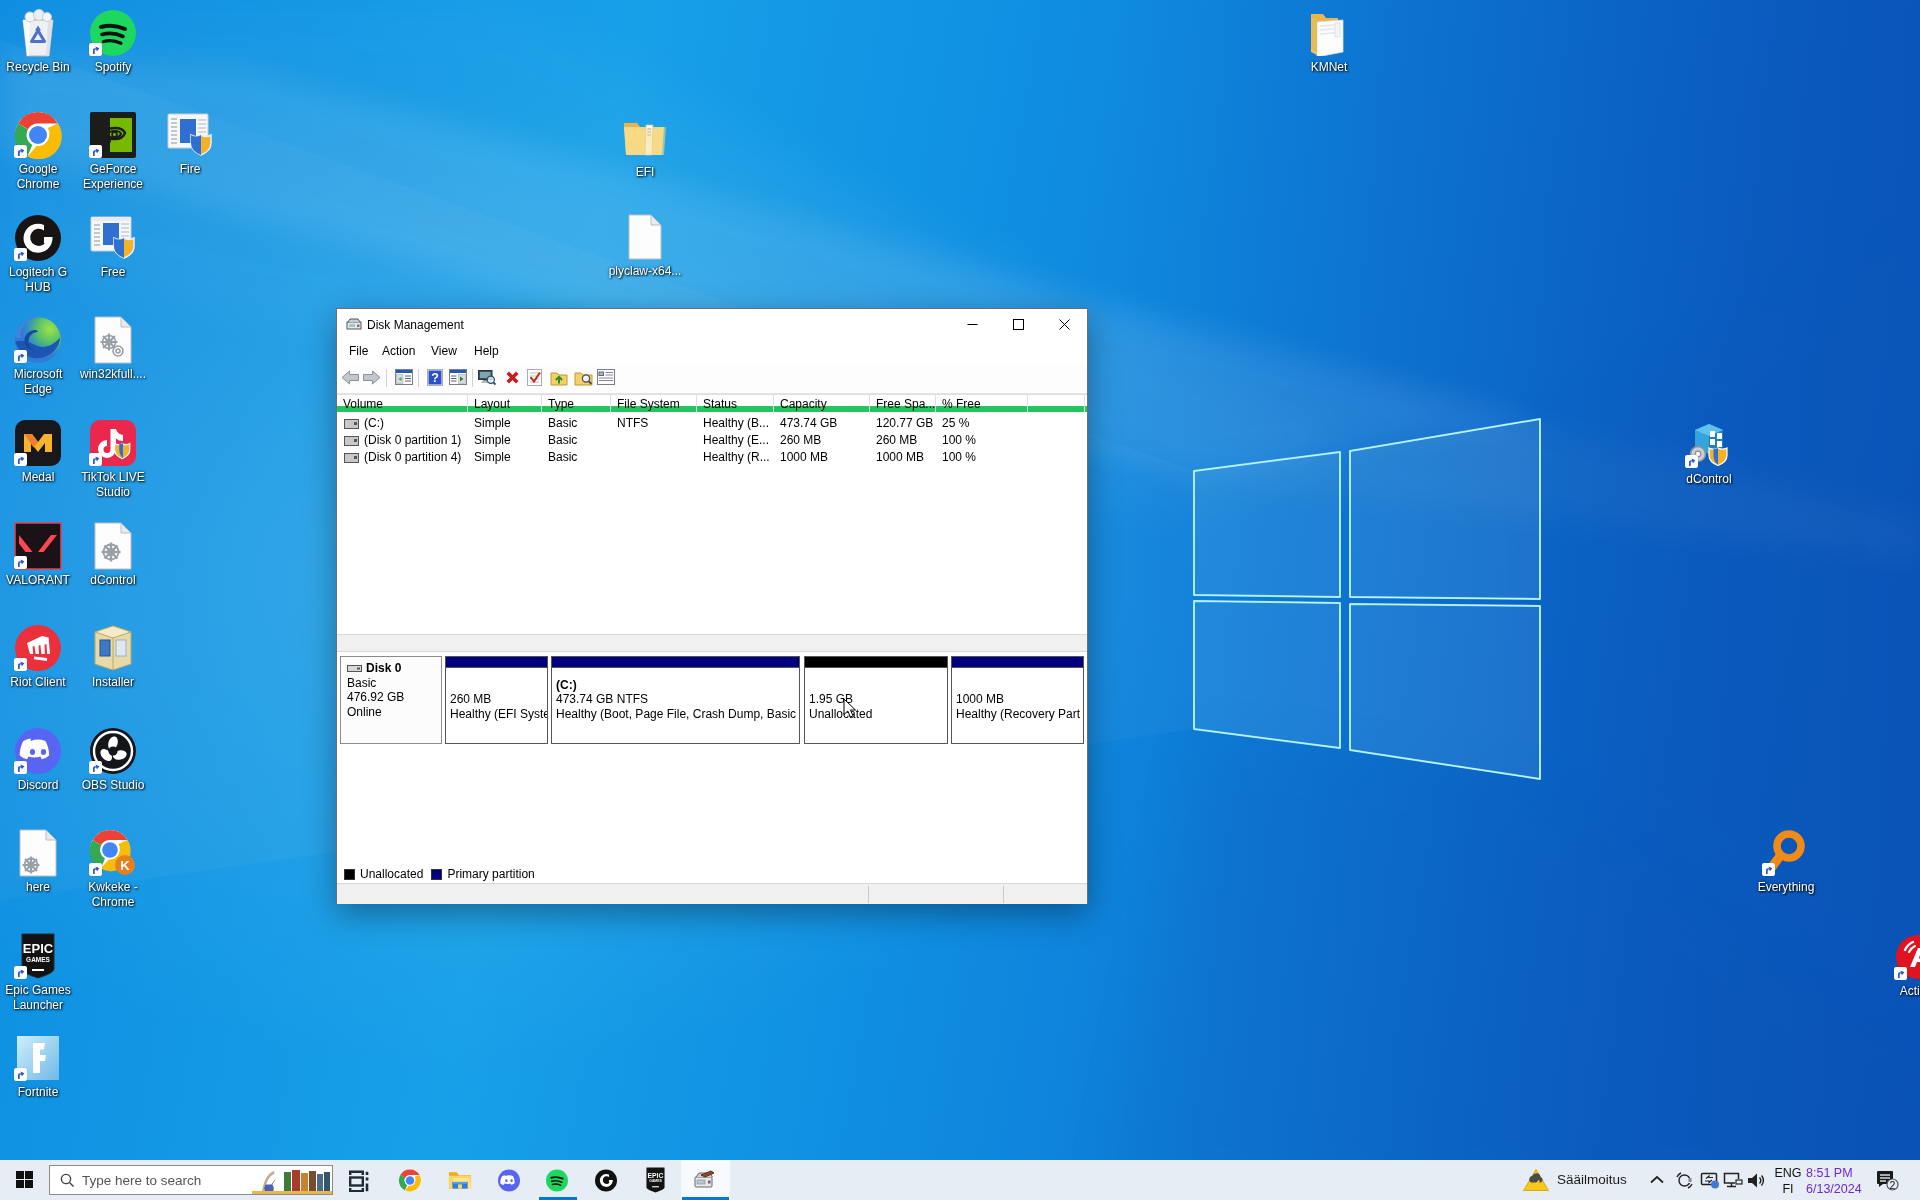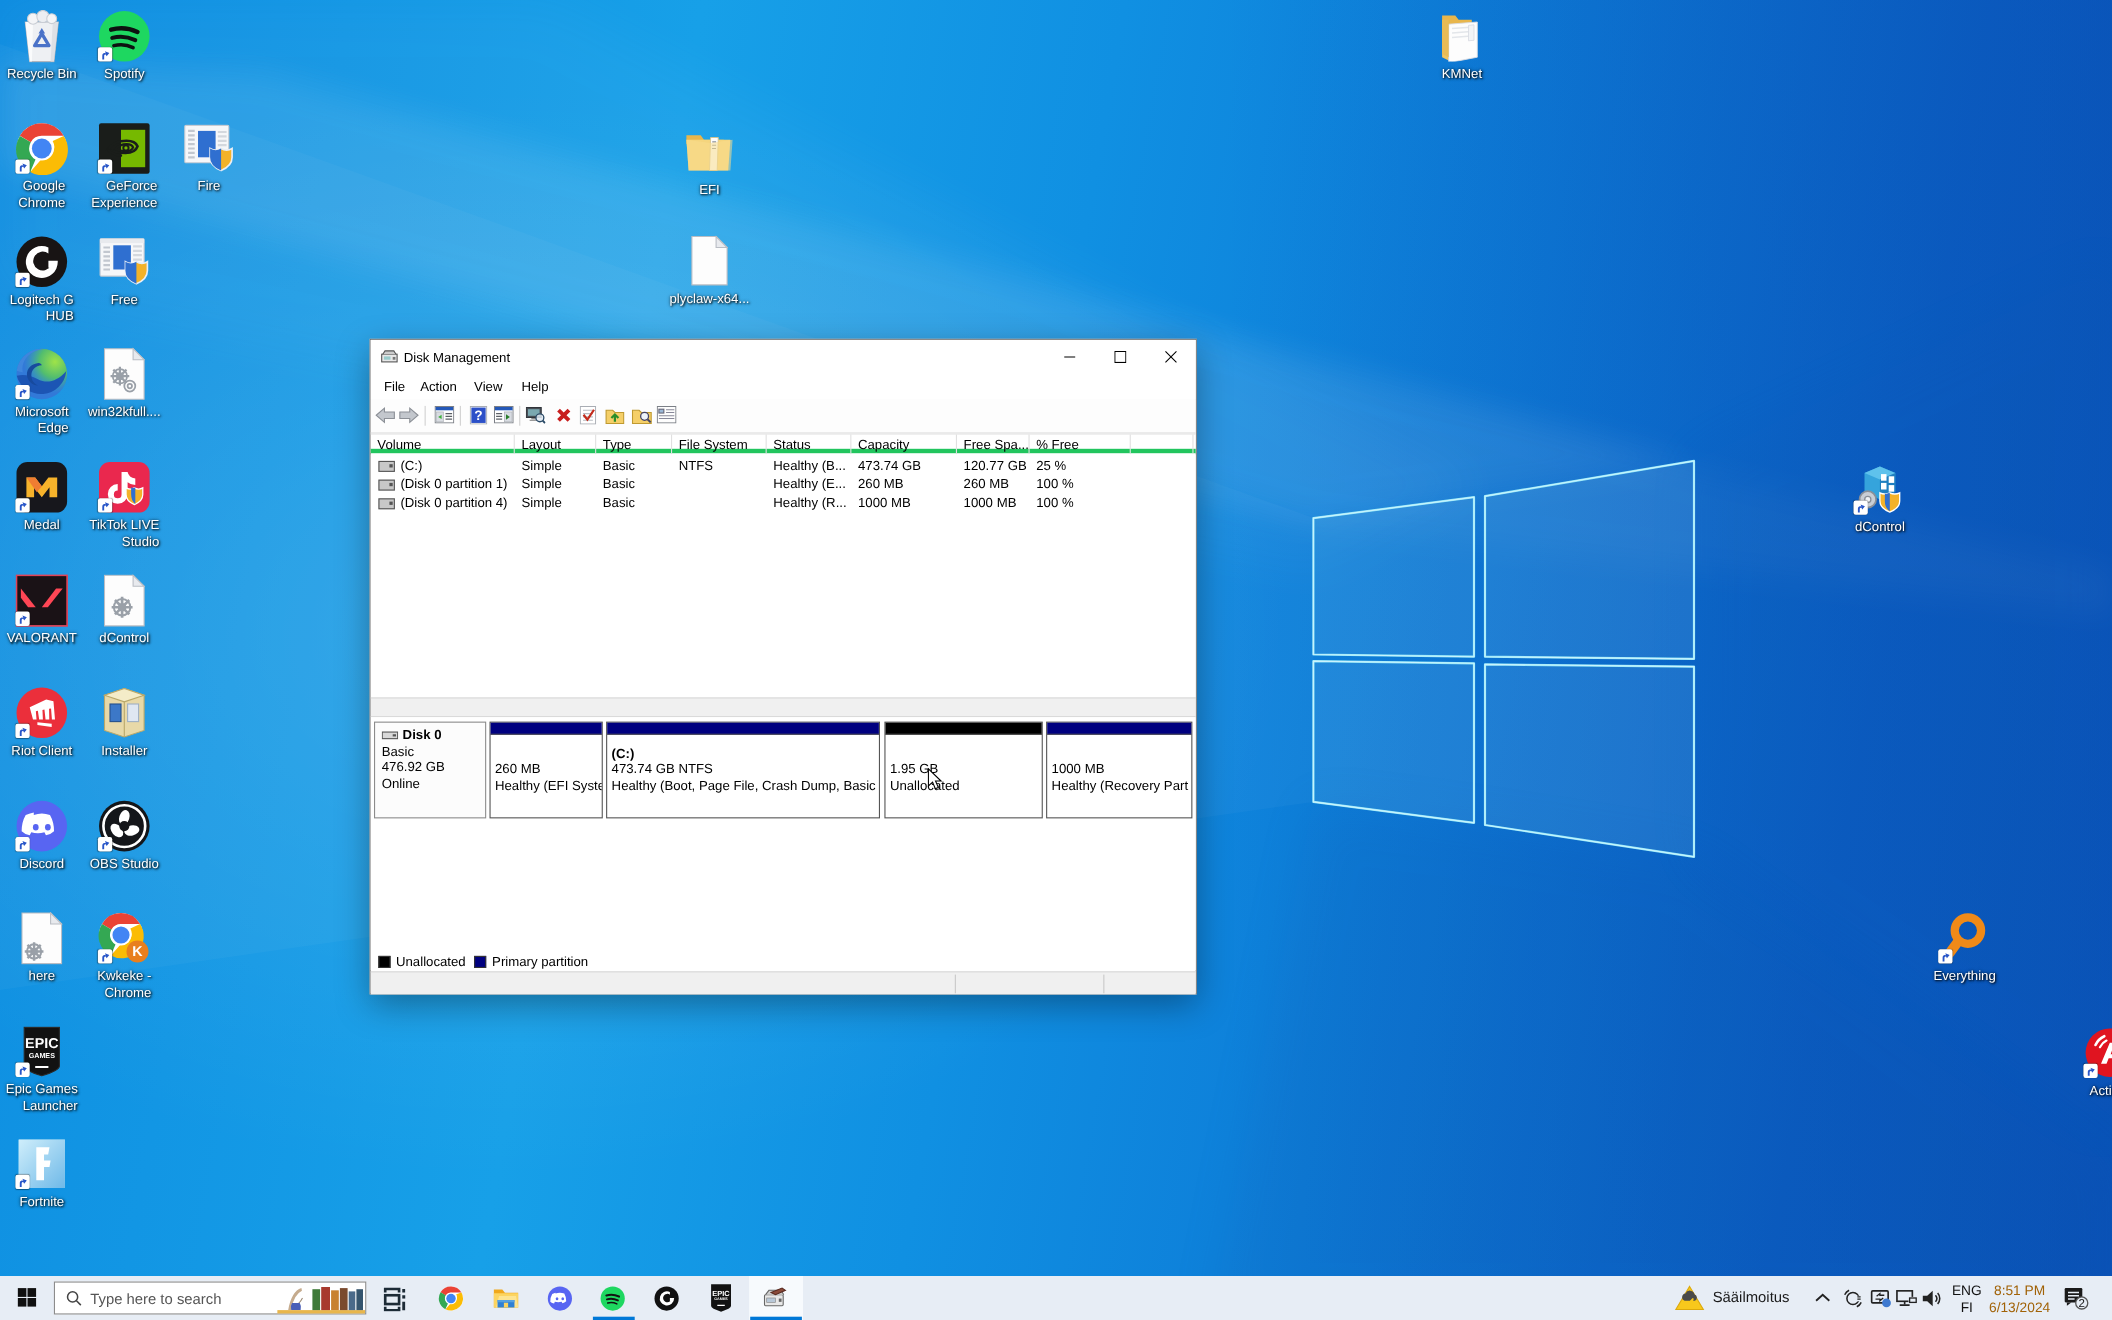--- a/index.html
+++ b/index.html
@@ -6,38 +6,38 @@
 html,body { width:1920px; height:1200px; overflow:hidden; }
 body { font-family:"Liberation Sans", sans-serif; position:relative; }
 #desktop { position:absolute; left:0; top:0; width:1920px; height:1200px; overflow:hidden;
   background:
     linear-gradient(to right, rgba(10,78,176,0) 58%, rgba(9,70,168,0.30) 88%, rgba(9,66,162,0.38) 100%),
     radial-gradient(ellipse 1150px 800px at 24% 48%, rgba(255,255,255,0.12), rgba(255,255,255,0) 62%),
     linear-gradient(100deg, #0d8ce0 0%, #17a0e8 30%, #1090e2 48%, #0d79d6 68%, #0b64ca 85%, #0a5cc4 100%);
 }
 .icon { position:absolute; width:84px; display:flex; flex-direction:column; align-items:center; }
 .icon .img { position:relative; width:48px; height:48px; display:flex; align-items:center; justify-content:center; }
-.icon .lbl { margin-top:3px; font-size:12px; line-height:15px; color:#fff; text-align:right;
+.icon .lbl { margin-top:3px; font-size:12px; line-height:15px; color:#fff; text-align:center;
   text-shadow: 1px 1px 2px rgba(0,0,0,0.95), 0 0 3px rgba(0,0,0,0.7); white-space:pre-line; }
 .sc { position:absolute; left:0px; bottom:1px; width:13px; height:13px; background:#fff; border-radius:2px;
   box-shadow:0 0 1px rgba(0,0,0,0.4); display:flex; align-items:center; justify-content:center; }
 .sc svg { width:10px; height:10px; }
 
 #window { position:absolute; left:336px; top:308px; width:752px; height:596px; background:#fff;
   border:1px solid #6e6e6e; box-shadow:0 10px 30px rgba(0,0,0,0.35); font-size:12px; color:#000; }
 .titlebar { position:absolute; left:0; top:0; width:100%; height:31px; background:#fff; display:flex; align-items:center; }
 .titlebar .ttl { font-size:12px; }
 .caps { position:absolute; right:0; top:0; height:30px; display:flex; }
 .cap { width:46px; height:30px; display:flex; align-items:center; justify-content:center; }
 .menubar { position:absolute; left:0; top:31px; width:100%; height:23px; background:#fff; }
 .menubar span { position:absolute; top:4px; }
 .toolbar { position:absolute; left:0; top:54px; width:100%; height:31px; background:#fdfdfd; border-bottom:1px solid #e3e3e3; }
 .toolbar > * { position:absolute; top:6px; }
 .tsep { width:1px; height:18px; background:#d0d0d0; }
-.lheader { position:absolute; left:0; top:85px; width:100%; height:18px; background:#fff; border-top:1px solid #e0e0e0; border-bottom:4px solid #22c55e; }
+.lheader { position:absolute; left:0; top:85px; width:100%; height:18px; background:#fff; border-top:1px solid #e0e0e0; border-bottom:6px solid #22c55e; }
 .hc { position:absolute; top:0; height:18px; line-height:18px; padding-left:6px; border-right:1px solid #e0e0e0; overflow:hidden; white-space:nowrap; }
 .lbody { position:absolute; left:0; top:104px; width:100%; height:221px; background:#fff; }
 .lrow { position:absolute; left:0; width:100%; height:17px; line-height:17px; }
 .lrow span { position:absolute; overflow:hidden; white-space:nowrap; }
 .ric { left:7px; top:3.5px; width:15px; height:10px; background:#c8c8c8; border:1px solid #555; }
 .ric:after { content:""; position:absolute; right:1px; top:2px; width:3px; height:3px; background:#555; }
 .c0 { left:27px; } .c1 { left:137px; } .c2 { left:211px; } .c3 { left:280px; } .c4 { left:366px; } .c5 { left:443px; } .c6 { left:539px; } .c7 { left:605px; }
 .splitter { position:absolute; left:0; top:325px; width:100%; height:18px; background:#f0f0f0; border-top:1px solid #d7d7d7; border-bottom:1px solid #d7d7d7; }
 .graph { position:absolute; left:0; top:343px; width:100%; height:230px; background:#fff; }
 .dbox { position:absolute; top:4px; height:88px; border:1px solid #8c8c8c; background:#fcfcfc; line-height:14.5px; }
@@ -941,21 +941,21 @@
           <rect x="13" y="9" width="6" height="4" fill="none" stroke="#222" stroke-width="1.2"></rect>
         </svg>
       </div>
     <div class="tray" style="left:1746px">
         <svg width="20" height="19" viewBox="0 0 20 19">
           <path d="M2 7 h4 l5 -4.5 v14 L6 12 H2 Z" fill="#222"></path>
           <path d="M13.5 6.5 a4.5 4.5 0 0 1 0 6 M15.5 4.5 a7.5 7.5 0 0 1 0 10" fill="none" stroke="#222" stroke-width="1.4"></path>
         </svg>
       </div>
     <span style="position:absolute;left:1771px;top:5px;width:34px;text-align:center;font-size:12.5px;color:#111;line-height:16px">ENG<br>FI</span>
-    <span style="position:absolute;left:1806px;top:5px;width:60px;text-align:center;font-size:12.5px;color:#a16207;line-height:16px">8:51 PM<br>6/13/2024</span>
+    <span style="position:absolute;left:1806px;top:5px;width:60px;font-size:12.5px;color:#6d28d9;line-height:16px">8:51 PM<br>6/13/2024</span>
     <div class="tray" style="left:1875px">
         <svg width="24" height="22" viewBox="0 0 24 22">
           <rect x="2" y="2" width="16" height="13" rx="1" fill="#1a1a1a"></rect>
           <path d="M4 15 v3 l4 -3 Z" fill="#1a1a1a"></path>
           <g stroke="#e7edf5" stroke-width="1.4">
             <line x1="5" y1="6" x2="15" y2="6"></line>
             <line x1="5" y1="9" x2="15" y2="9"></line>
             <line x1="5" y1="12" x2="11" y2="12"></line>
           </g>
           <circle cx="17.5" cy="15.5" r="5.5" fill="#e7edf5" stroke="#555" stroke-width="1.2"></circle>

